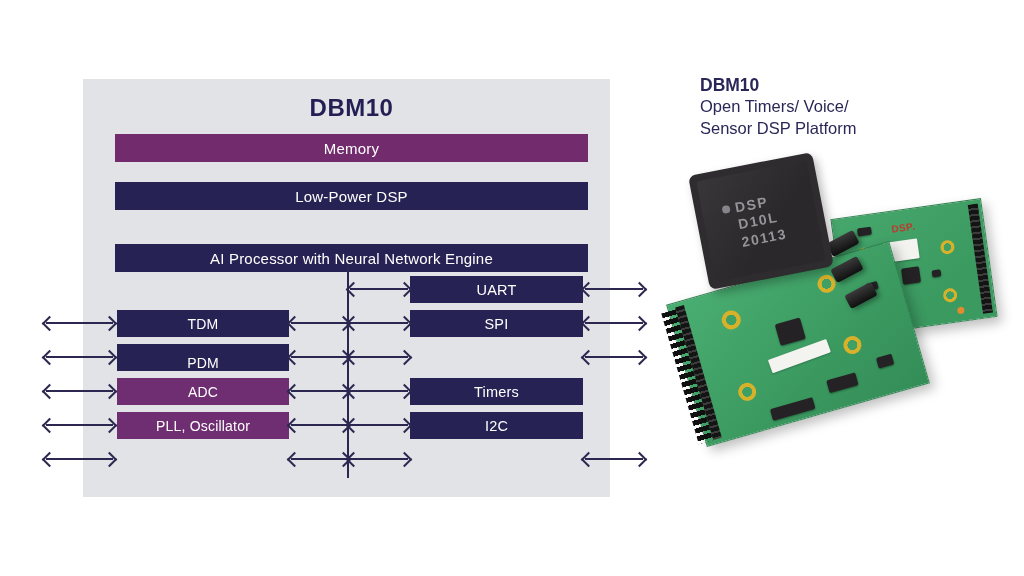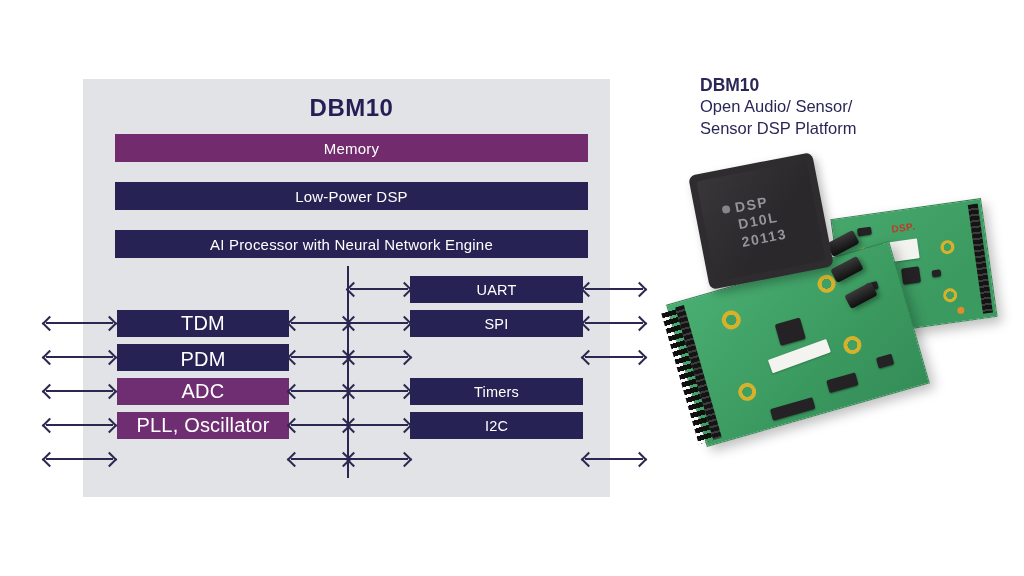--- a/index.html
+++ b/index.html
@@ -18,21 +18,21 @@
   body{font-family:"Liberation Sans",sans-serif;}
   .stage{position:relative;width:1024px;height:576px;background:#fff;overflow:hidden;}
 
   
   .panel{position:absolute;left:83px;top:79px;width:527px;height:418px;background:var(--panel);}
   .diagram-title{position:absolute;left:115px;top:94px;width:473px;text-align:center;
     font-size:24px;font-weight:700;color:var(--navy-text);letter-spacing:.5px;}
   .bar{position:absolute;display:flex;align-items:center;justify-content:center;
     color:#fff;font-size:15px;letter-spacing:.2px;}
   .bar.wide{left:115px;width:473px;height:28px;}
-  .bar.smallL{left:117px;width:172px;height:27px;font-size:20px;}
+  .bar.smallL{left:117px;width:172px;height:27px;font-size:14px;}
   .bar.smallR{left:410px;width:173px;height:27px;font-size:14.5px;align-items:center;}
   .navy{background:var(--navy);}
   .magenta{background:var(--magenta);}
   .purple{background:var(--purple);}
 
   .busline{position:absolute;left:347px;top:266px;width:2px;height:212px;background:var(--arrow);}
 
   .arr{position:absolute;height:0;border-top:2px solid var(--arrow);}
   .arr::before,.arr::after{content:"";position:absolute;width:9px;height:9px;top:-6px;}
   .arr::before{left:-2px;border-left:2px solid var(--arrow);border-top:2px solid var(--arrow);transform:rotate(-45deg);}
@@ -77,21 +77,21 @@
   <div class="panel"></div>
 
   <div class="diagram-title">DBM10</div>
 
   <div class="bar wide magenta" style="top:134px;">
     <span>Memory</span>
   </div>
   <div class="bar wide navy" style="top:182px;">
     <span>Low-Power DSP</span>
   </div>
-  <div class="bar wide navy" style="top:230px;">
+  <div class="bar wide navy" style="top:244px;">
     <span>AI Processor with Neural Network Engine</span>
   </div>
 
   <div class="busline"></div>
 
   <div class="bar smallL navy" style="top:310px;">
     <span>TDM</span>
   </div>
   <div class="bar smallL navy" style="top:344px;align-items:flex-end;">
     <span>PDM</span>
@@ -135,21 +135,21 @@
   <div class="arr" style="left:350px;top:424px;width:58px;"></div>
   <div class="arr" style="left:350px;top:458px;width:58px;"></div>
 
   <div class="arr" style="left:585px;top:288px;width:58px;"></div>
   <div class="arr" style="left:585px;top:322px;width:58px;"></div>
   <div class="arr" style="left:585px;top:356px;width:58px;"></div>
   <div class="arr" style="left:585px;top:458px;width:58px;"></div>
 
   <div class="caption">
     <div class="cap-title">DBM10</div>
-    <div class="cap-line">Open Audio/ Sensor/</div>
+    <div class="cap-line">Open Timers/ Voice/</div>
     <div class="cap-line">Sensor DSP Platform</div>
   </div>
 
   <div class="photo">
 
     <div class="board back">
       <div class="hdr-col" style="right:3px;top:4px;width:10px;height:110px;"></div>
       <div class="dsp-logo" style="left:58px;top:12px;">DSP.</div>
       <div class="gold" style="left:20px;top:32px;width:16px;height:16px;"></div>
       <div class="gold" style="left:104px;top:36px;width:14px;height:14px;"></div>

